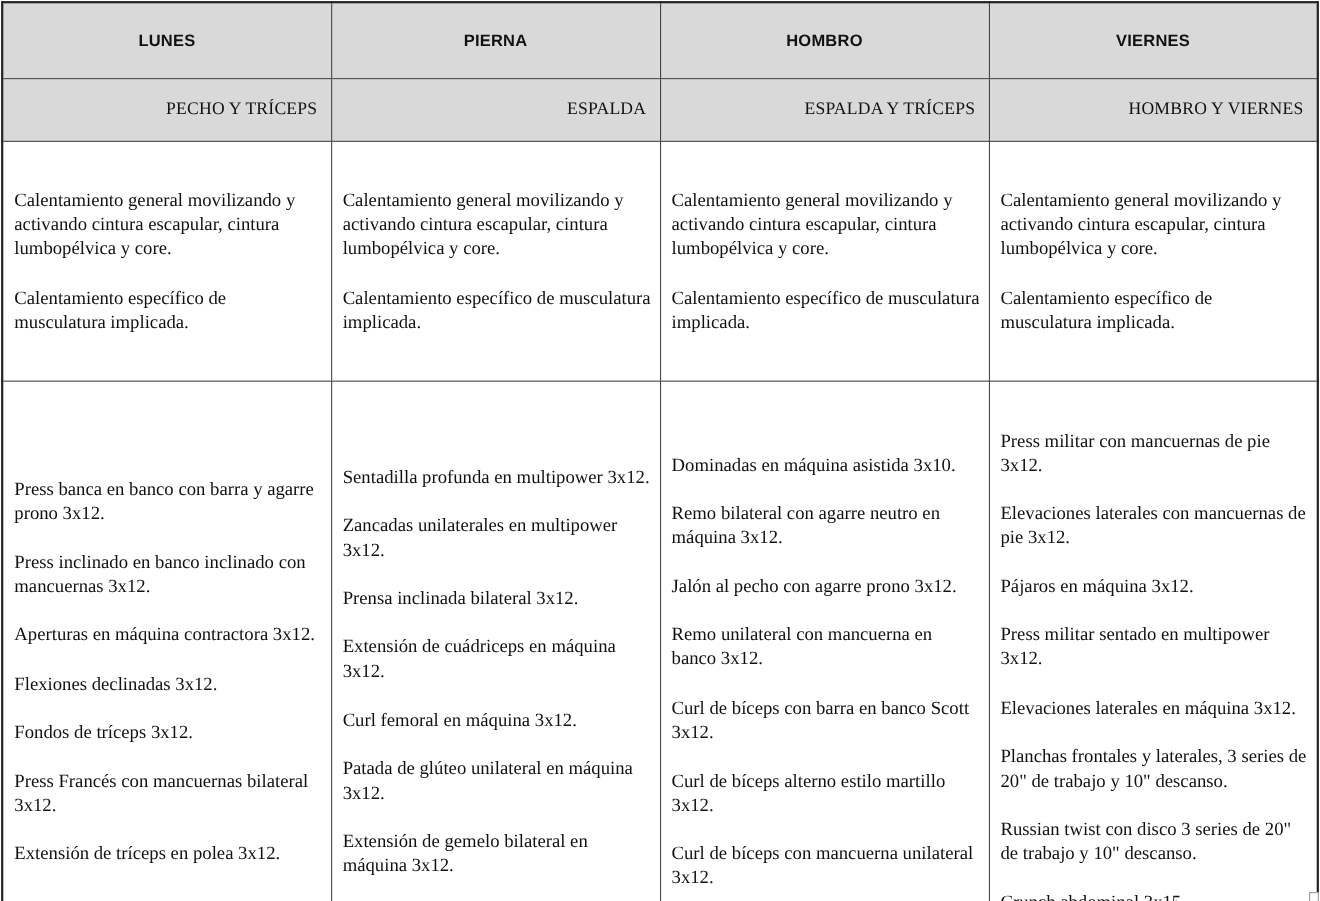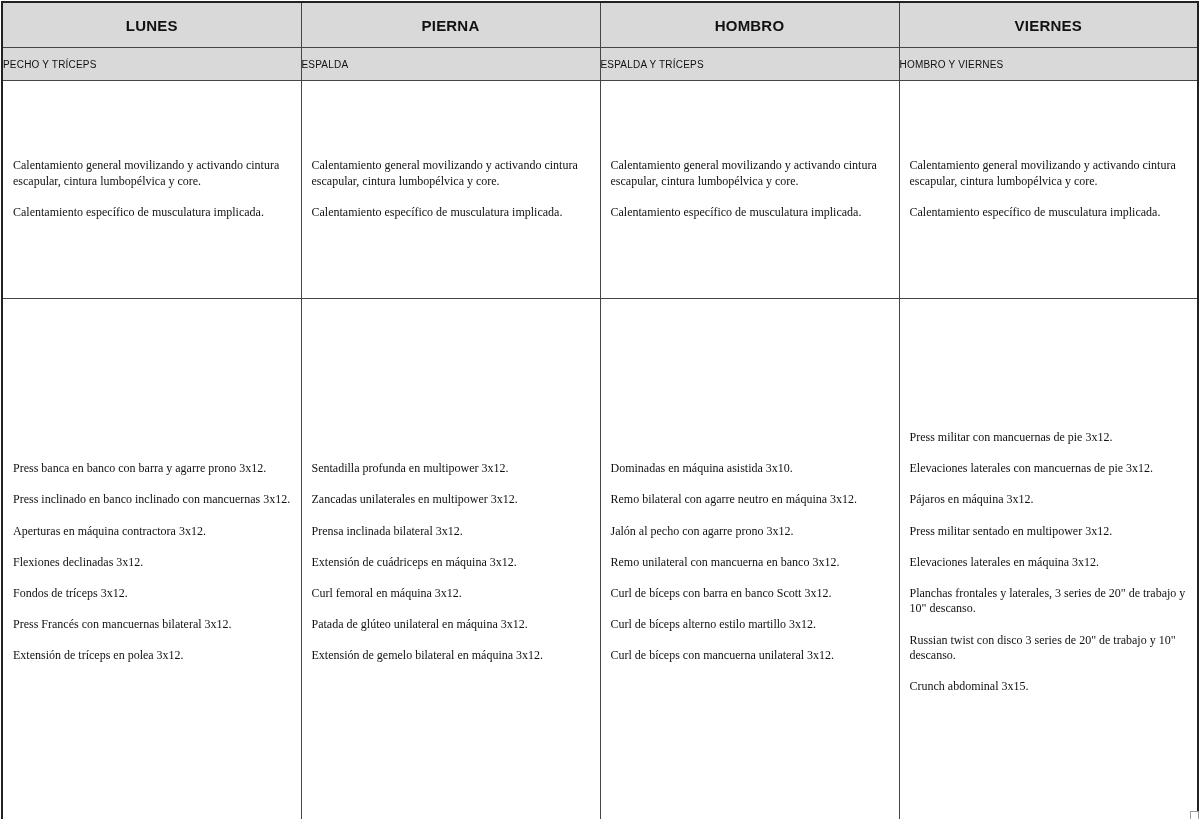--- a/index.html
+++ b/index.html
@@ -20,49 +20,49 @@
     border-collapse: collapse;
     table-layout: fixed;
     width: 1196px;
     height: 814px;
     border: 2px solid #222222;
   }
   table.workout col { width: 299px; }
   table.workout th,
   table.workout td {
     border: 1px solid #454545;
-    padding: 0;
+    padding: 12px;
     color: #111111;
     overflow: hidden;
   }
   tr.day-row th {
     background: #d9d9d9;
     height: 44px;
     font-family: "Liberation Sans", sans-serif;
     font-size: 15px;
     font-weight: bold;
     text-align: center;
     vertical-align: middle;
     letter-spacing: 0.2px;
   }
   tr.muscle-row td {
     background: #d9d9d9;
     height: 32px;
-    font-family: Liberation Sans, sans-serif;
-    font-size: 10px;
+    font-family: Liberation Serif, serif;
+    font-size: 16px;
     font-weight: normal;
-    text-align: left;
+    text-align: right;
     vertical-align: middle;
     letter-spacing: 0.2px;
   }
   tr.warmup-row td,
   tr.exercise-row td {
     background: #ffffff;
     font-family: "Liberation Serif", "DejaVu Serif", serif;
-    font-size: 12px;
+    font-size: 17px;
     line-height: 1.3;
     text-align: left;
     vertical-align: middle;
     padding: 4px 8px 4px 10px;
     white-space: pre-line;
   }
   tr.warmup-row td { height: 209px; }
   tr.exercise-row td { height: 519px; }
   .resize-handle {
     position: absolute;

